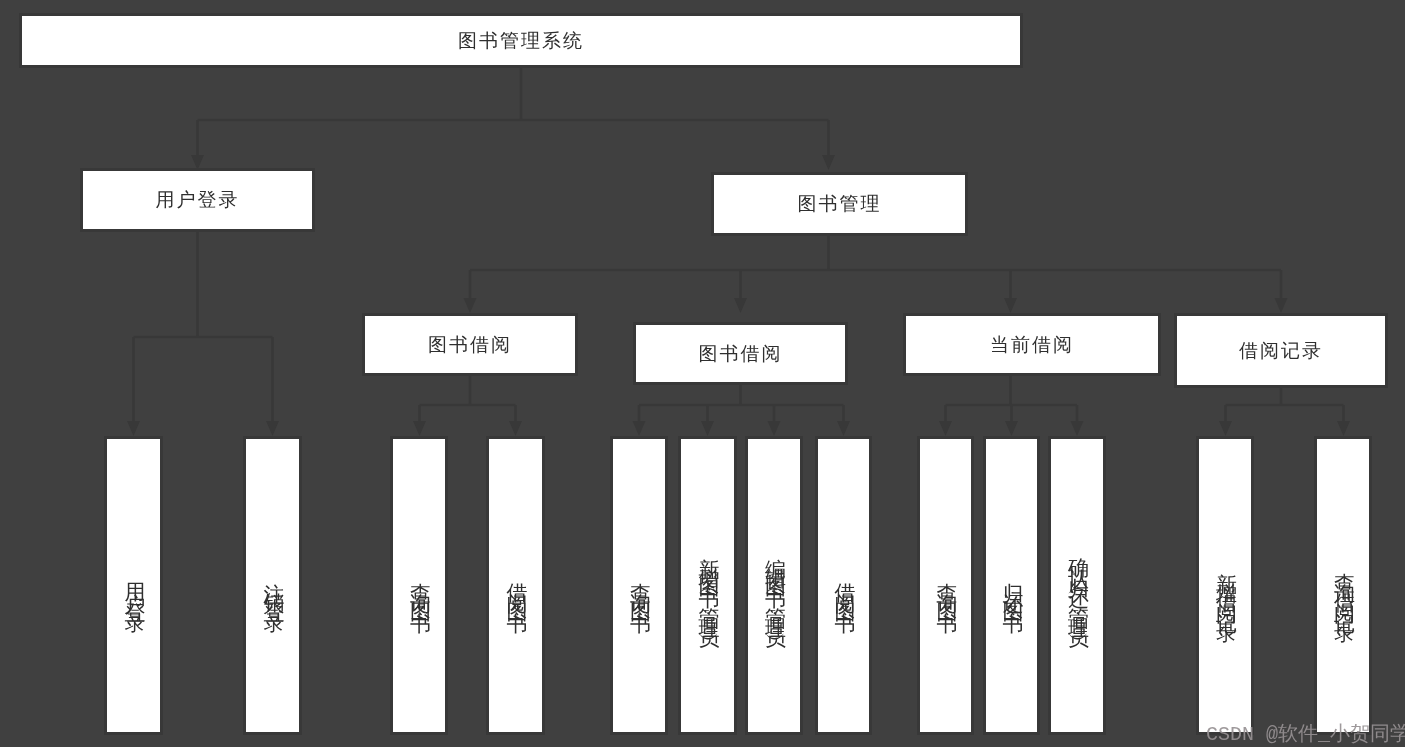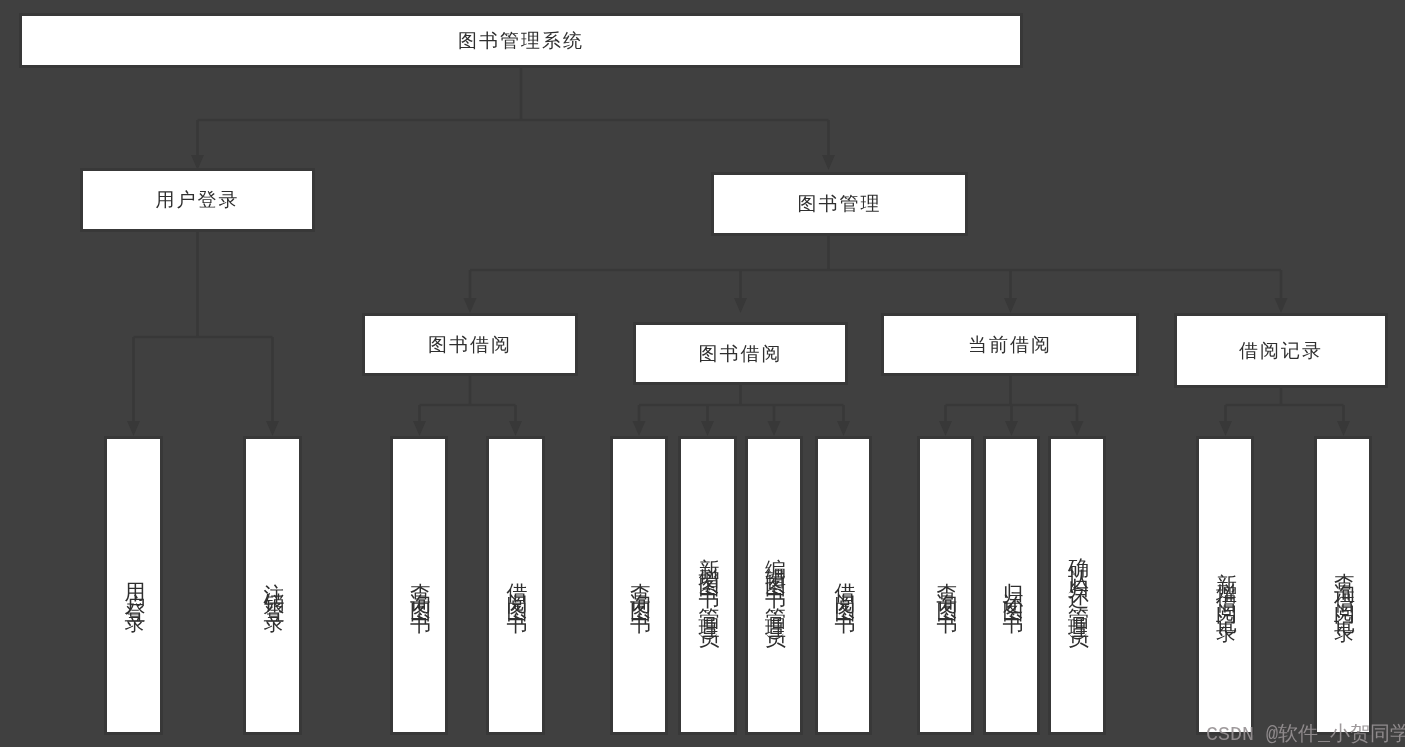--- a/index.html
+++ b/index.html
@@ -108,21 +108,21 @@
   <div class="hbox" style="left:711px;top:172px;width:257px;height:64px">
     <span>图书管理</span>
   </div>
 
   <div class="hbox" style="left:362px;top:313px;width:216px;height:63px">
     <span>图书借阅</span>
   </div>
   <div class="hbox" style="left:633px;top:322px;width:215px;height:63px">
     <span>图书借阅</span>
   </div>
-  <div class="hbox" style="left:881px;top:313px;width:258px;height:63px">
+  <div class="hbox" style="left:903px;top:313px;width:258px;height:63px">
     <span>当前借阅</span>
   </div>
   <div class="hbox" style="left:1174px;top:313px;width:214px;height:75px">
     <span>借阅记录</span>
   </div>
 
   <div class="vbox" style="left:104px;width:59px">
     <span>用户登录</span>
   </div>
   <div class="vbox" style="left:243px;width:59px">

